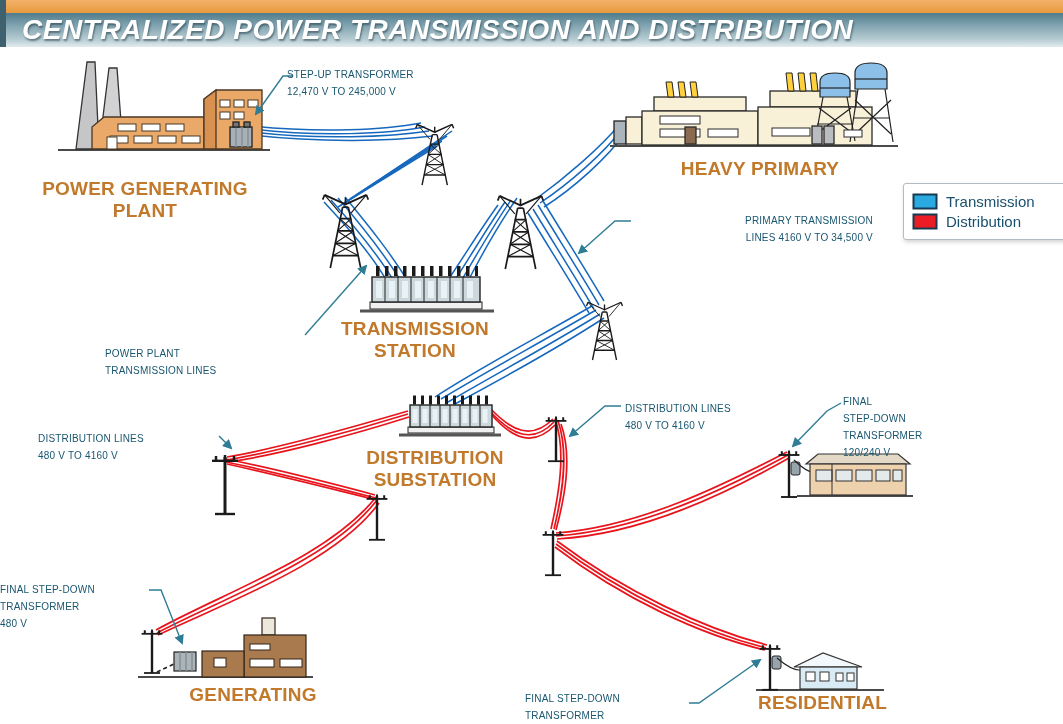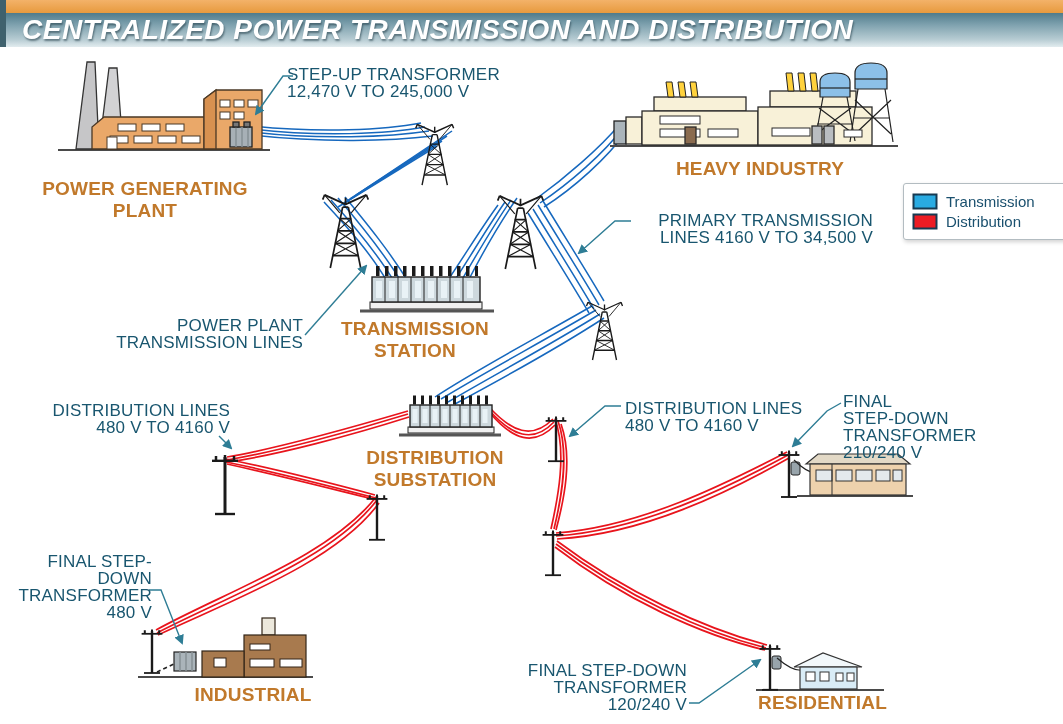--- a/index.html
+++ b/index.html
@@ -10,25 +10,25 @@
   .hdr-strip{position:absolute;left:6px;top:0;right:0;height:13px;
              background:linear-gradient(#f3b269,#e79a3e);}
   .hdr-bar{position:absolute;left:6px;top:13px;right:0;height:34px;
            background:linear-gradient(180deg,#4f7b8b 0%,#7fa2af 35%,#b7ccd3 78%,#e2ecef 100%);}
   .hdr-title{position:absolute;left:16px;top:1px;color:#fff;font-size:28px;font-weight:bold;
              font-style:italic;letter-spacing:.5px;white-space:nowrap;
              text-shadow:1px 2px 2px rgba(30,55,65,.55);}
   
   .diagram{position:absolute;left:0;top:0;}
   
-  .callout{position:absolute;color:#19566F;font-size:17px;line-height:17px;font-weight:400;
+  .callout{position:absolute;color:#19566F;font-size:10px;line-height:17px;font-weight:400;
            white-space:pre-line;letter-spacing:.2px;}
   .seclabel{position:absolute;color:#C1792B;font-size:19px;line-height:22px;font-weight:bold;
             white-space:pre-line;text-align:center;letter-spacing:.2px;}
-  .t-right{text-align:right;}
+  .t-right{margin-top:28px;}
   .t-left{text-align:left;}
   
   .legend{position:absolute;left:903px;top:183px;width:146px;background:#fff;
           border:1px solid #b3bcc1;border-radius:3px;box-shadow:1px 2px 4px rgba(0,0,0,.18);
           padding:6px 8px;}
   .legend-row{display:flex;align-items:center;gap:8px;margin:3px 0;}
   .legend-label{color:#1A506E;font-size:15px;}
 </style>
 </head>
 <body>
@@ -276,41 +276,41 @@
       <path d="M841,403 L827,411 L793,446" marker-end="url(#arr)"></path>
       <path d="M149,590 H161 L182,643" marker-end="url(#arr)"></path>
       <path d="M689,703 H699 L760,660" marker-end="url(#arr)"></path>
     </g>
   </svg>
 
   <div class="callout t-left" style="left:287px;top:66px;width:230px;">STEP-UP TRANSFORMER
 12,470 V TO 245,000 V</div>
   <div class="seclabel" style="left:20px;top:170px;width:250px;margin-top:8px;">POWER GENERATING
 PLANT</div>
-  <div class="seclabel" style="left:630px;top:158px;width:260px;">HEAVY INDUSTRY</div>
+  <div class="seclabel" style="left:630px;top:158px;width:260px;">HEAVY PRIMARY</div>
   <div class="callout t-left" style="left:633px;top:212px;width:240px;text-align:right;">PRIMARY TRANSMISSION
 LINES 4160 V TO 34,500 V</div>
   <div class="callout t-right" style="left:105px;top:317px;width:198px;">POWER PLANT
 TRANSMISSION LINES</div>
   <div class="seclabel" style="left:325px;top:318px;width:180px;">TRANSMISSION
 STATION</div>
   <div class="callout t-right" style="left:38px;top:402px;width:192px;">DISTRIBUTION LINES
 480 V TO 4160 V</div>
   <div class="seclabel" style="left:340px;top:447px;width:190px;">DISTRIBUTION
 SUBSTATION</div>
   <div class="callout t-left" style="left:625px;top:400px;width:200px;">DISTRIBUTION LINES
 480 V TO 4160 V</div>
   <div class="callout t-left" style="left:843px;top:393px;width:150px;">FINAL
 STEP-DOWN
 TRANSFORMER
-210/240 V</div>
+120/240 V</div>
   <div class="callout t-right" style="left:0px;top:553px;width:152px;">FINAL STEP-DOWN
 TRANSFORMER
 480 V</div>
-  <div class="seclabel" style="left:183px;top:684px;width:140px;">INDUSTRIAL</div>
+  <div class="seclabel" style="left:183px;top:684px;width:140px;">GENERATING</div>
   <div class="callout t-right" style="left:525px;top:662px;width:162px;">FINAL STEP-DOWN
 TRANSFORMER
 120/240 V</div>
   <div class="seclabel" style="left:740px;top:692px;width:165px;">RESIDENTIAL</div>
 
   <div class="legend">
     <div class="legend-row">
       <svg width="26" height="17">
         <rect x="1.5" y="1.5" width="23" height="14" stroke="#173a52" stroke-width="2" fill="#29ABE2"></rect>
       </svg>

